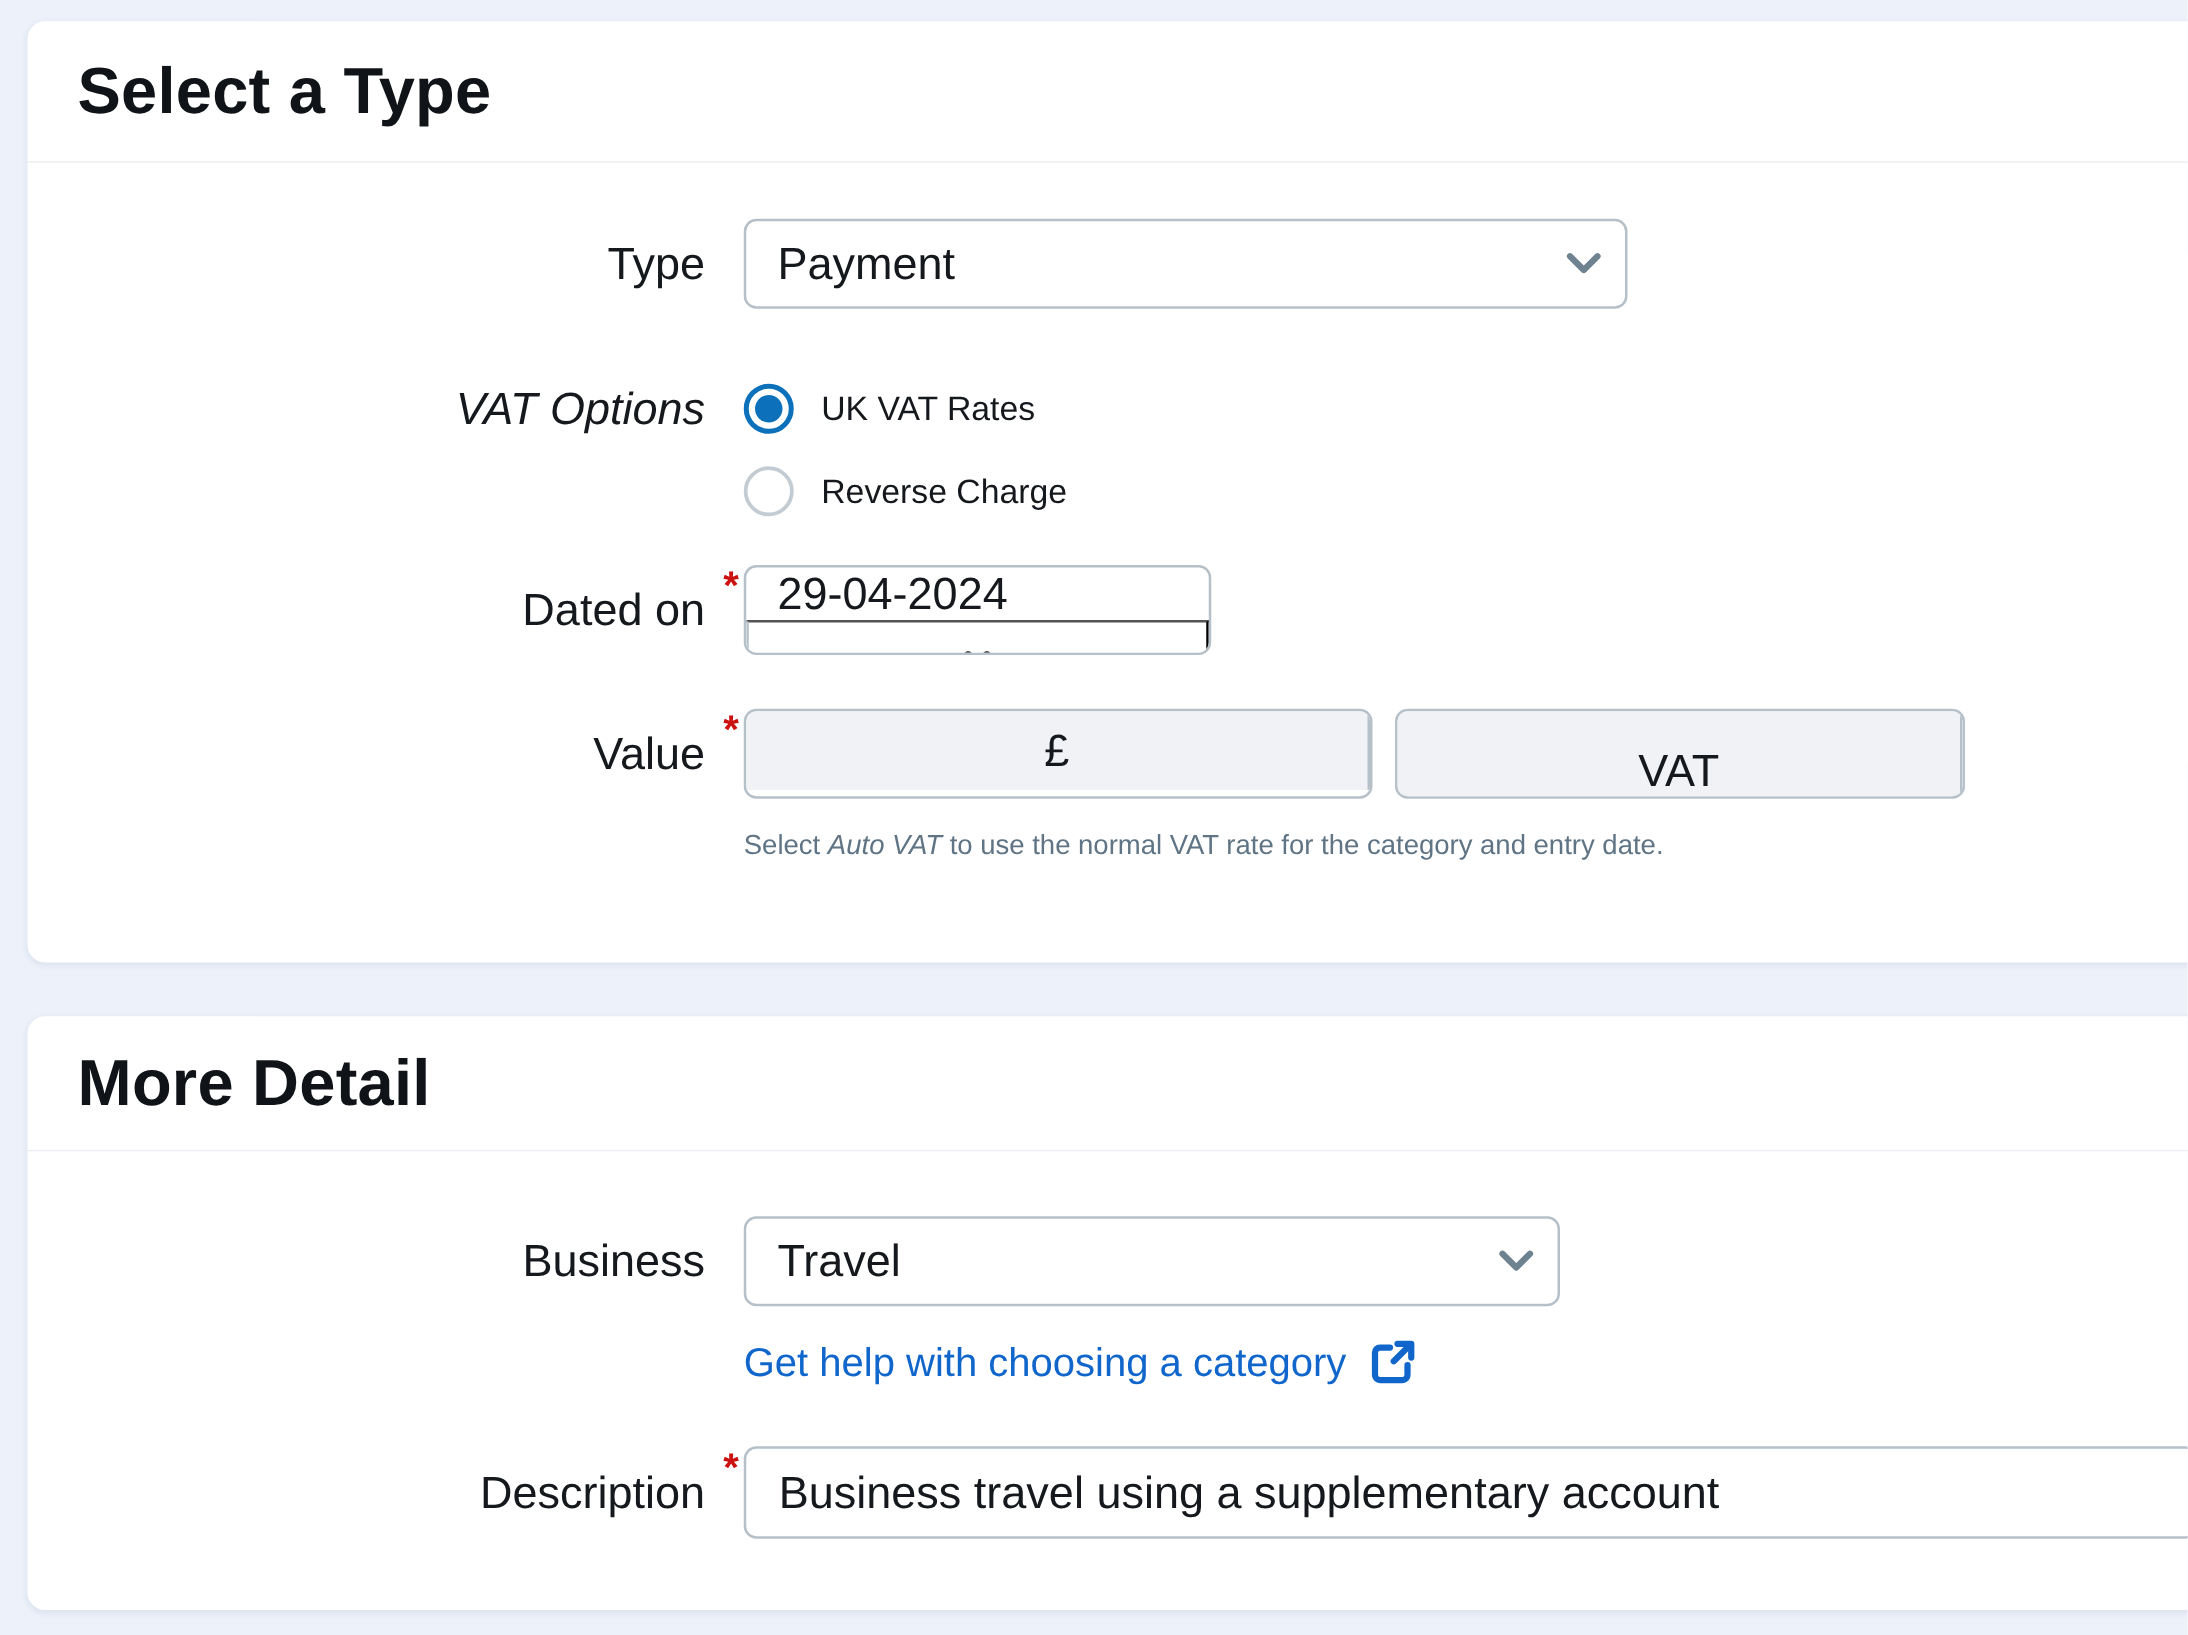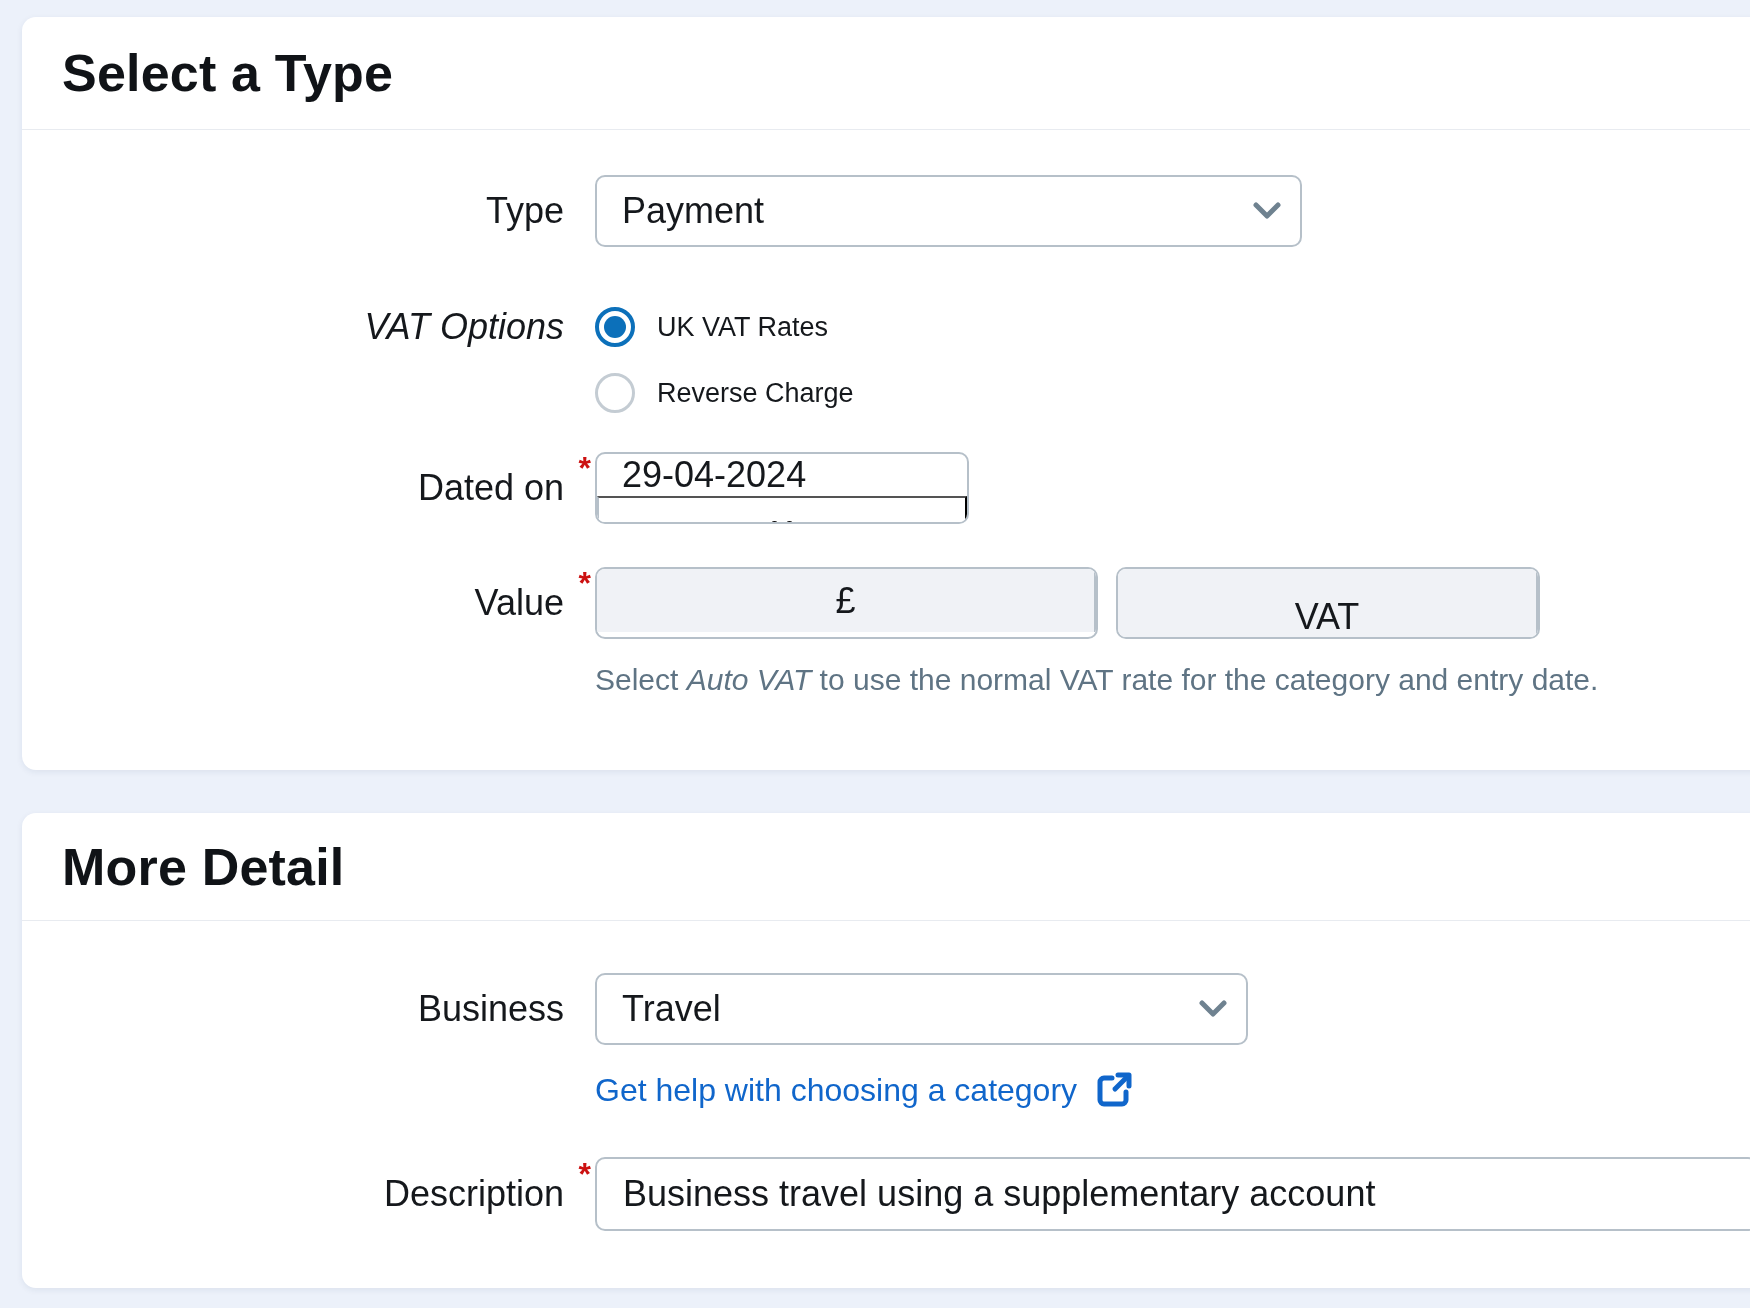--- a/index.html
+++ b/index.html
@@ -66,21 +66,21 @@
   
   .row-type  { top: 158px; height: 72px; }
   .row-vat   { top: 277px; align-items: flex-start; }
   .row-vat .label-col { line-height: 66px; font-style: italic; }
   .row-dated { top: 435px; height: 72px; }
   .row-value { top: 550px; height: 72px; }
   .helper {
     position: absolute;
     top: 646px;
     left: 573px;
-    font-size: 30px;
+    font-size: 22px;
     color: #5f7484;
   }
   .helper em { font-style: italic; }
 
   
   .row-category { top: 160px; height: 72px; }
   .link-row {
     position: absolute;
     top: 250px;
     left: 573px;
@@ -112,21 +112,21 @@
     border: 2px solid #b6c0c9;
     border-radius: 10px;
     background: #fff;
     display: flex;
     align-items: stretch;
     overflow: hidden;
     flex-direction: column;
   }
   .date-group  { width: 374px; }
   .value-group { width: 503px; }
-  .vat-group   { width: 424px; margin-left: 18px; }
+  .vat-group   { width: 456px; margin-left: 18px; }
 
   .text-input {
     border: none;
     outline: none;
     background: transparent;
     font-family: inherit;
     font-size: 36px;
     color: #15181c;
     padding: 0 22px 0 25px;
     min-width: 0;

